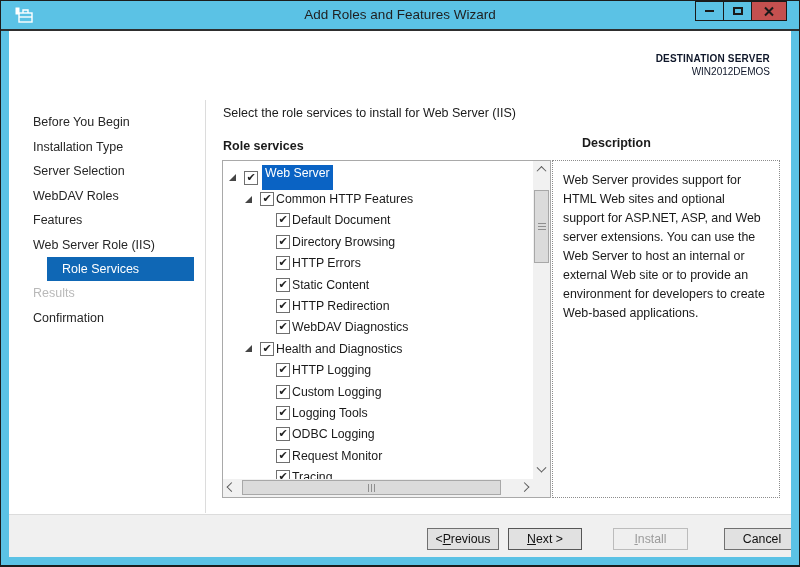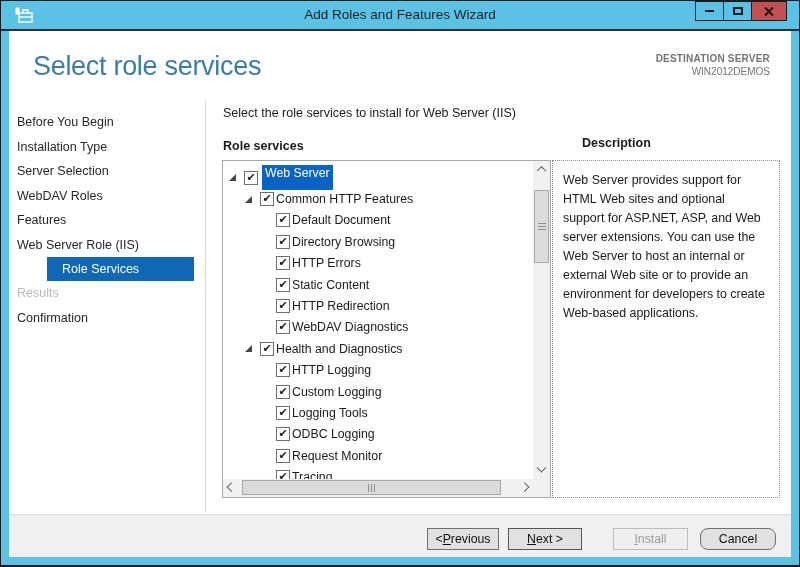--- a/index.html
+++ b/index.html
@@ -14,27 +14,27 @@
   .wbtn{height:20px;border:1px solid #1A1A1A;display:flex;align-items:center;justify-content:center;background:transparent;}
   .wbtn.min,.wbtn.max{width:28px;border-right:none;}
   .wbtn.max{border-right:none;}
   .wbtn.close{width:36px;background:var(--close_red,#C4504F);}
   .glyph-min{width:9px;height:2px;background:#1A1A1A;}
   .glyph-max{width:10px;height:8px;border:2px solid #1A1A1A;background:transparent;}
   #title-divider{position:absolute;left:0;right:0;top:28px;height:2px;background:#2E2E2E;}
   
   #client{position:absolute;left:8px;right:8px;top:30px;bottom:8px;background:#FFF;overflow:hidden;}
   #page-title{position:absolute;left:24px;top:20px;font-size:27px;font-weight:300;color:var(--heading_teal,#3B7EA3);letter-spacing:-.3px;}
-  #destination{position:absolute;right:21px;top:21px;text-align:right;color:#737373;}
+  #destination{position:absolute;right:21px;top:21px;text-align:right;color:#0f172a;}
   #destination .lbl{font-size:10px;font-weight:700;letter-spacing:.2px;line-height:13px;}
   #destination .srv{font-size:10px;line-height:13px;}
   
   #sidebar-sep{position:absolute;left:196px;top:69px;width:1px;height:413px;background:#DCDCDC;}
   #sidebar-nav{position:absolute;left:0;top:79px;width:196px;}
-  .side-item{height:24.5px;display:flex;align-items:center;padding-left:8px;font-size:12.5px;color:#262626;white-space:nowrap;}
+  .side-item{height:24.5px;display:flex;align-items:center;padding-left:24px;font-size:12.5px;color:#262626;white-space:nowrap;}
   .side-item.sel{margin-left:38px;padding-left:15px;width:147px;height:24px;background:var(--sidebar_selected,#0F67B5);color:#FFF;}
   .side-item.dis{color:var(--disabled_text,#B9B9B9);}
   
   #instruction{position:absolute;left:214px;top:75px;font-size:12.5px;color:var(--text_dark,#1A1A1A);}
   #tree-title{position:absolute;left:214px;top:108px;font-size:12.5px;font-weight:700;color:var(--text_dark,#1A1A1A);}
   #tree-box{position:absolute;left:213px;top:129px;width:329px;height:338px;border:1px solid #A9A9A9;background:#FFF;}
   #tree-rows{position:absolute;left:0;top:0;width:310px;height:318px;overflow:hidden;padding-top:6px;}
   .tree-row{height:21.4px;display:flex;align-items:center;}
   .expander{width:0;height:0;border-bottom:7px solid #454545;border-left:7px solid transparent;margin-right:8px;flex:none;}
   .exp-spacer{width:15px;flex:none;}
@@ -67,21 +67,21 @@
             padding:10px 12px 0 10px;font-size:12.4px;line-height:19px;color:var(--text_dark,#1A1A1A);}
   
   #footer-divider{position:absolute;left:0;right:0;top:483px;height:1px;background:#DCDCDC;}
   #footer{position:absolute;left:0;right:0;top:484px;bottom:0;background:var(--footer_bg,#F0F0F0);}
   #footer-buttons{position:absolute;left:418px;top:13px;display:flex;}
   .btn{height:22px;background:var(--button_bg,#E1E1E1);border:1px solid var(--button_border,#707070);
        font-size:12.3px;color:#111;padding:0;display:flex;align-items:center;justify-content:center;}
   .btn:nth-child(1){width:72px;}
   .btn:nth-child(2){width:74px;margin-left:9px;border-color:#565656;}
   .btn:nth-child(3){width:75px;margin-left:31px;}
-  .btn:nth-child(4){width:76px;margin-left:12px;border-radius:8px;}
+  .btn:nth-child(4){width:76px;margin-left:36px;}
   .btn.disabled{background:#EFEFEF;border-color:#BCBCBC;color:#9B9B9B;}
   .btn u{text-decoration:underline;}
 </style>
 </head>
 <body>
 
 <div id="stage">
   <div id="frame">
 
     <div id="titlebar">
@@ -106,21 +106,20 @@
         <div class="wbtn close">
           <svg width="12" height="11" viewBox="0 0 12 11">
             <path d="M2 1.5 L10 9.5 M10 1.5 L2 9.5" stroke="#1A1A1A" stroke-width="2"></path>
           </svg>
         </div>
       </div>
     </div>
     <div id="title-divider"></div>
 
     <div id="client">
-      <div id="page-title">Select role services</div>
       <div id="destination">
         <div class="lbl">DESTINATION SERVER</div>
         <div class="srv">WIN2012DEMOS</div>
       </div>
 
       <div id="sidebar-nav">
           <div class="side-item">Before You Begin</div>
           <div class="side-item">Installation Type</div>
           <div class="side-item">Server Selection</div>
           <div class="side-item">WebDAV Roles</div>

